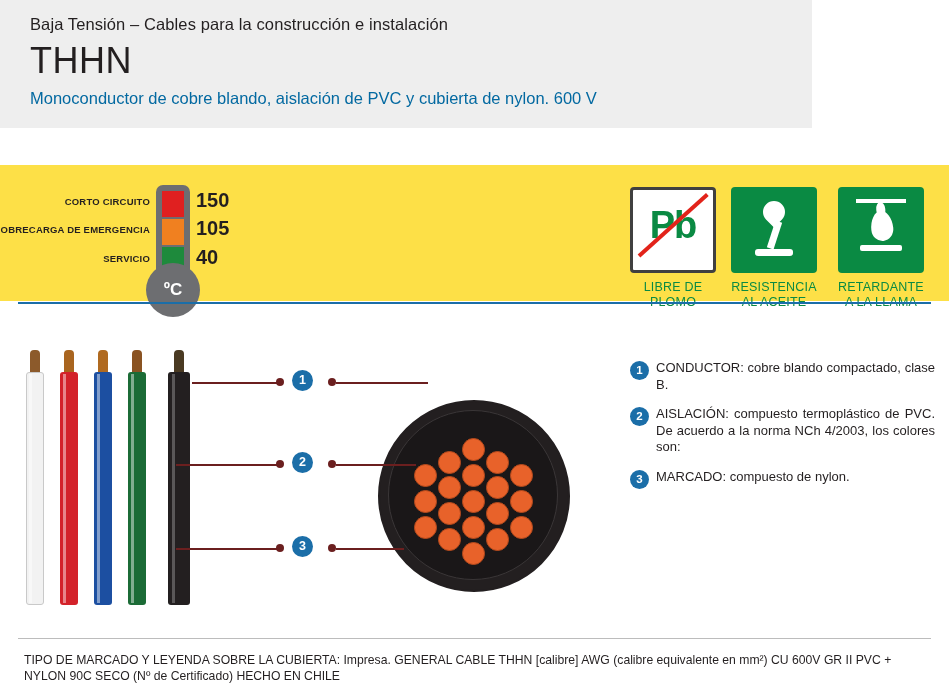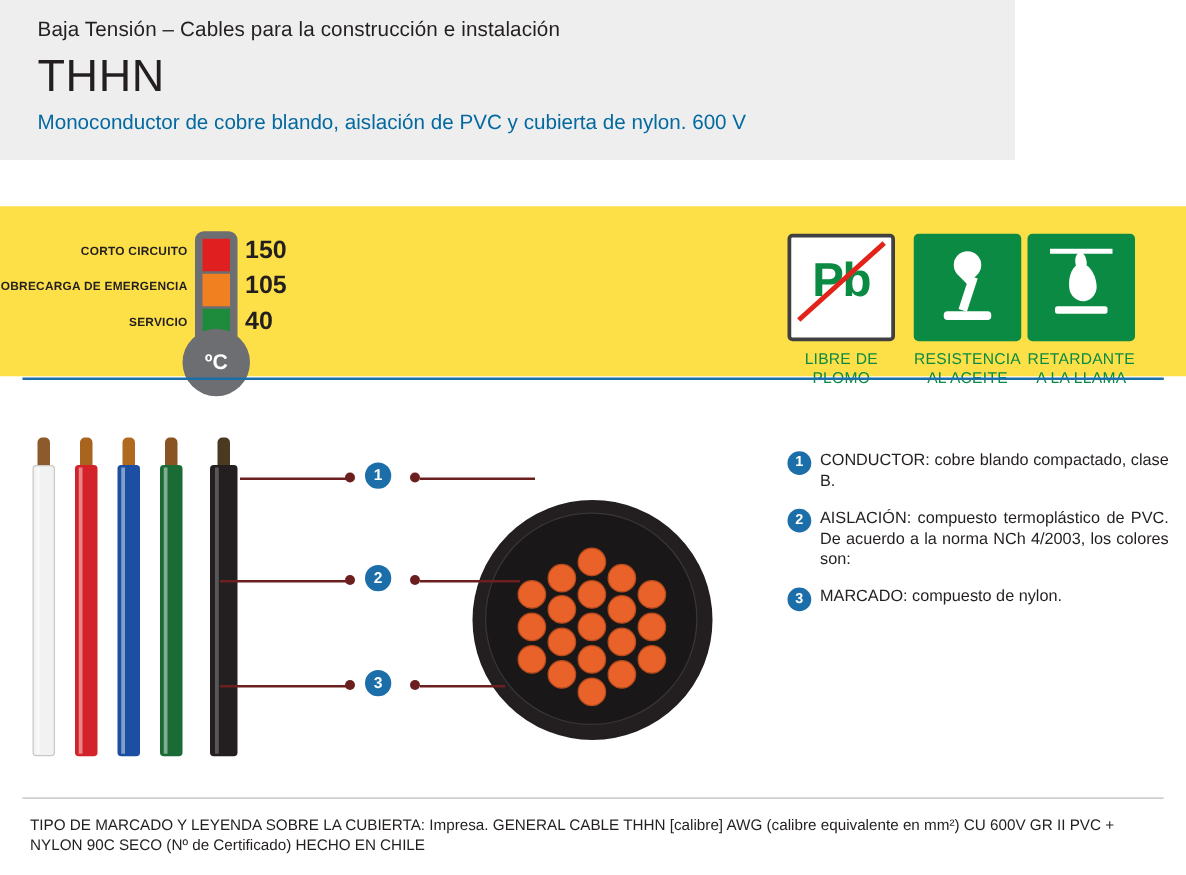--- a/index.html
+++ b/index.html
@@ -123,21 +123,21 @@
     height: 140px;
   }
   .icon-block {
     position: absolute;
     top: 0;
     width: 92px;
     text-align: center;
   }
   .icon-block.b1 { left: 0; }
   .icon-block.b2 { left: 101px; }
-  .icon-block.b3 { left: 192px; }
+  .icon-block.b3 { left: 208px; }
   .icon-box {
     width: 86px; height: 86px;
     margin: 0 auto;
     border-radius: 4px;
     position: relative;
     box-sizing: border-box;
   }
   .icon-box.white {
     background: #ffffff;
     border: 3px solid #404040;

